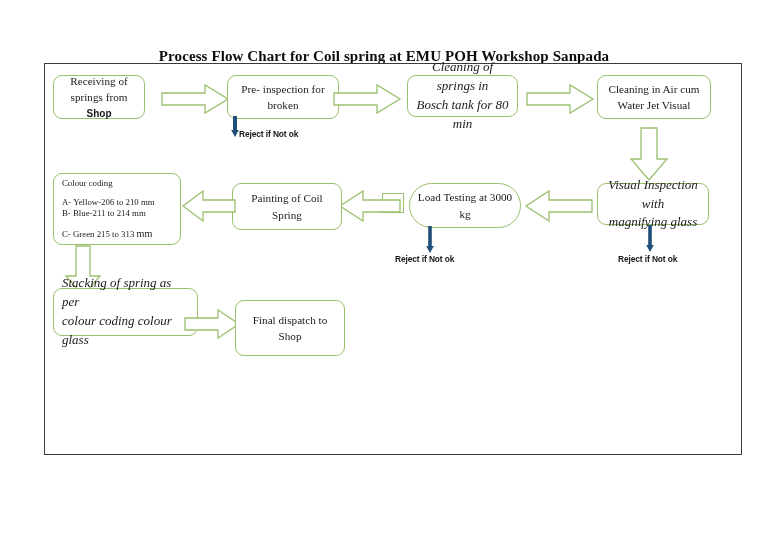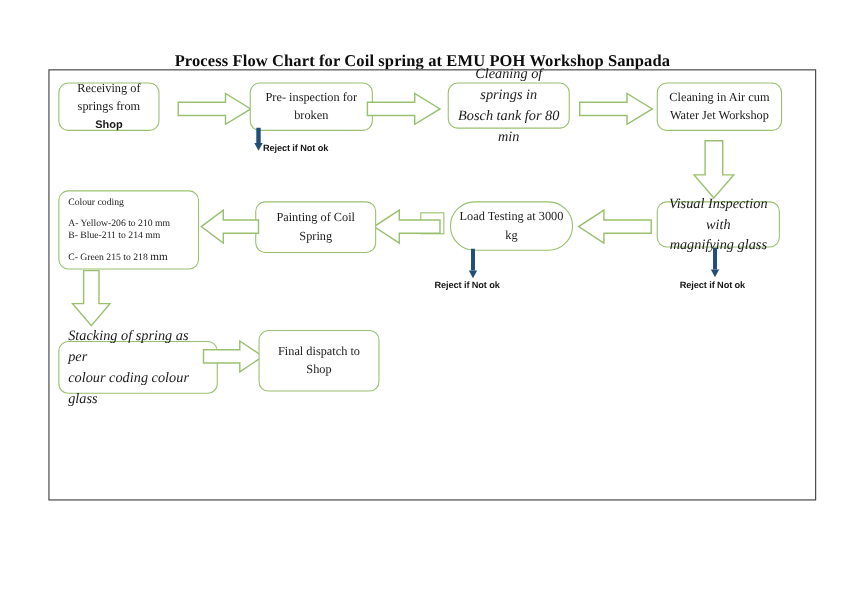--- a/index.html
+++ b/index.html
@@ -171,21 +171,21 @@
 
   <div class="arrow" style="left:481px; top:20px;">
     <svg width="68" height="30" viewBox="0 0 68 30" aria-hidden="true">
       <polygon points="1,9 44,9 44,1 67,15 44,29 44,21 1,21"></polygon>
     </svg>
   </div>
 
   <div class="node fs-serif-m" style="left:552px; top:11px; width:114px; height:44px;align-items:center;">
     <span class="txt">
       <span>Cleaning in Air cum</span><br>
-      <span>Water Jet Workshop</span>
+      <span>Water Jet Visual</span>
     </span>
   </div>
 
   <div class="arrow" style="left:585px; top:63px;">
     <svg width="38" height="54" viewBox="0 0 38 54" aria-hidden="true">
       <polygon points="11,1 27,1 27,32 37,32 19,53 1,32 11,32"></polygon>
     </svg>
   </div>
 
   <div class="node fs-serif-xs" style="left:552px; top:119px; width:112px; height:42px;">
@@ -243,31 +243,31 @@
     <svg width="54" height="32" viewBox="0 0 54 32" aria-hidden="true">
       <polygon points="53,10 21,10 21,1 1,16 21,31 21,22 53,22"></polygon>
     </svg>
   </div>
 
   <div class="node left-align" style="left:8px; top:109px; width:128px; height:72px;">
     <span class="txt">
       <span class="cc-title" style="display:block;">Colour coding</span>
       <span class="cc-line" style="display:block;">A- Yellow-206 to 210 mm</span>
       <span class="cc-line" style="display:block;">B- Blue-211 to 214 mm</span>
-      <span class="cc-line cc-gap" style="display:block;"><span>C- Green  215 to 218 </span><span class="cc-mm-big">mm</span></span>
+      <span class="cc-line cc-gap" style="display:block;"><span>C- Green  215 to 313 </span><span class="cc-mm-big">mm</span></span>
     </span>
   </div>
 
   <div class="arrow" style="left:20px; top:181px;">
     <svg width="36" height="52" viewBox="0 0 36 52" aria-hidden="true">
       <polygon points="11,1 25,1 25,31 35,31 18,51 1,31 11,31"></polygon>
     </svg>
   </div>
 
-  <div class="node left-align fs-serif-xs" style="left:8px; top:246px; width:145px; height:48px;">
+  <div class="node left-align fs-serif-xs" style="left:8px; top:224px; width:145px; height:48px;">
     <span class="txt">
       <span>Stacking of spring as per</span><br>
       <span>colour coding colour glass</span>
     </span>
   </div>
 
   <div class="arrow" style="left:139px; top:245px;">
     <svg width="56" height="30" viewBox="0 0 56 30" aria-hidden="true">
       <polygon points="1,9 34,9 34,1 55,15 34,29 34,21 1,21"></polygon>
     </svg>

